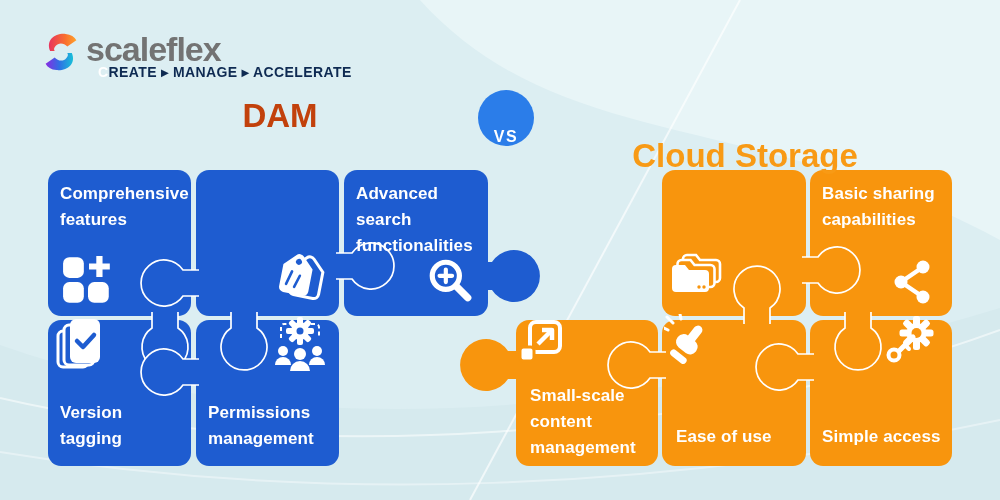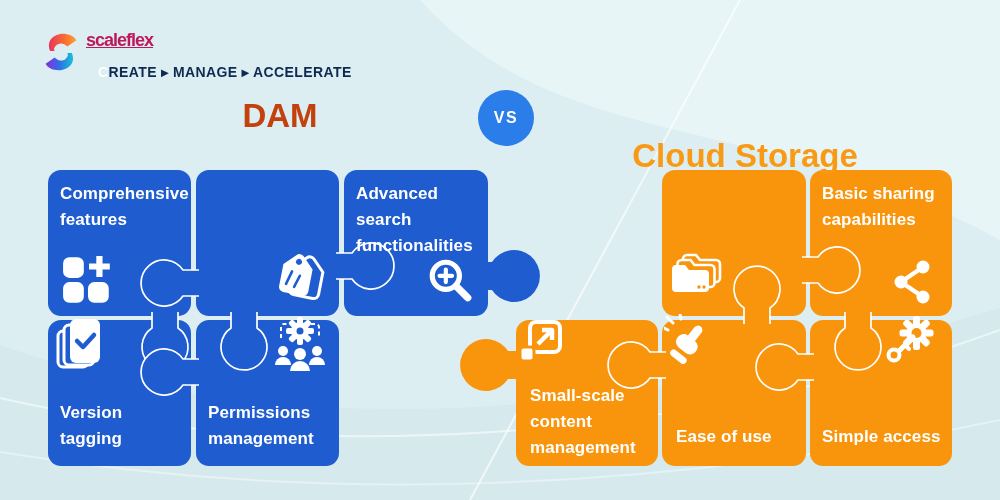--- a/index.html
+++ b/index.html
@@ -5,35 +5,35 @@
   html,body{margin:0;padding:0;background:#ffffff;}
   .stage{
     position:relative;width:1000px;height:500px;overflow:hidden;
     font-family:"Liberation Sans",sans-serif;background:#dceef2;
   }
   .stage svg.bg{position:absolute;left:0;top:0;}
   
   .logo{position:absolute;left:42px;top:28px;width:220px;height:54px;}
   .logo .mark{position:absolute;left:0;top:0;}
   .brand-name{
-    position:absolute;left:44px;top:2px;font-size:18px;font-weight:bold;
-    letter-spacing:-1px;color:#be185d;text-decoration:underline;
+    position:absolute;left:44px;top:2px;font-size:34px;font-weight:bold;
+    letter-spacing:-1px;color:#737373;
   }
   .brand-tagline{
     position:absolute;left:56px;top:36px;font-size:14px;font-weight:bold;
     letter-spacing:.4px;color:#0e2a52;white-space:nowrap;
   }
   .brand-tagline::first-letter{color:#ffffff;}
   
   .side-title{position:absolute;top:97px;font-size:33px;font-weight:bold;text-align:center;}
   .title-dam{left:160px;width:240px;color:#c2410c;}
   .title-cloud{left:595px;width:300px;color:#f89a15;margin-top:40px;}
   .vs-badge{
     position:absolute;left:478px;top:90px;width:56px;height:56px;border-radius:50%;
-    background:#2b7de9;display:flex;align-items:center;justify-content:center;
+    background:#2b7de9;display:flex;align-items:flex-end;justify-content:center;
     color:#fff;font-size:16px;font-weight:bold;letter-spacing:1.5px;
   }
   
   .piece-label{
     position:absolute;color:#ffffff;font-weight:bold;font-size:17px;
     line-height:26px;letter-spacing:.1px;
   }
   .icon{position:absolute;}
 </style>
 </head>

